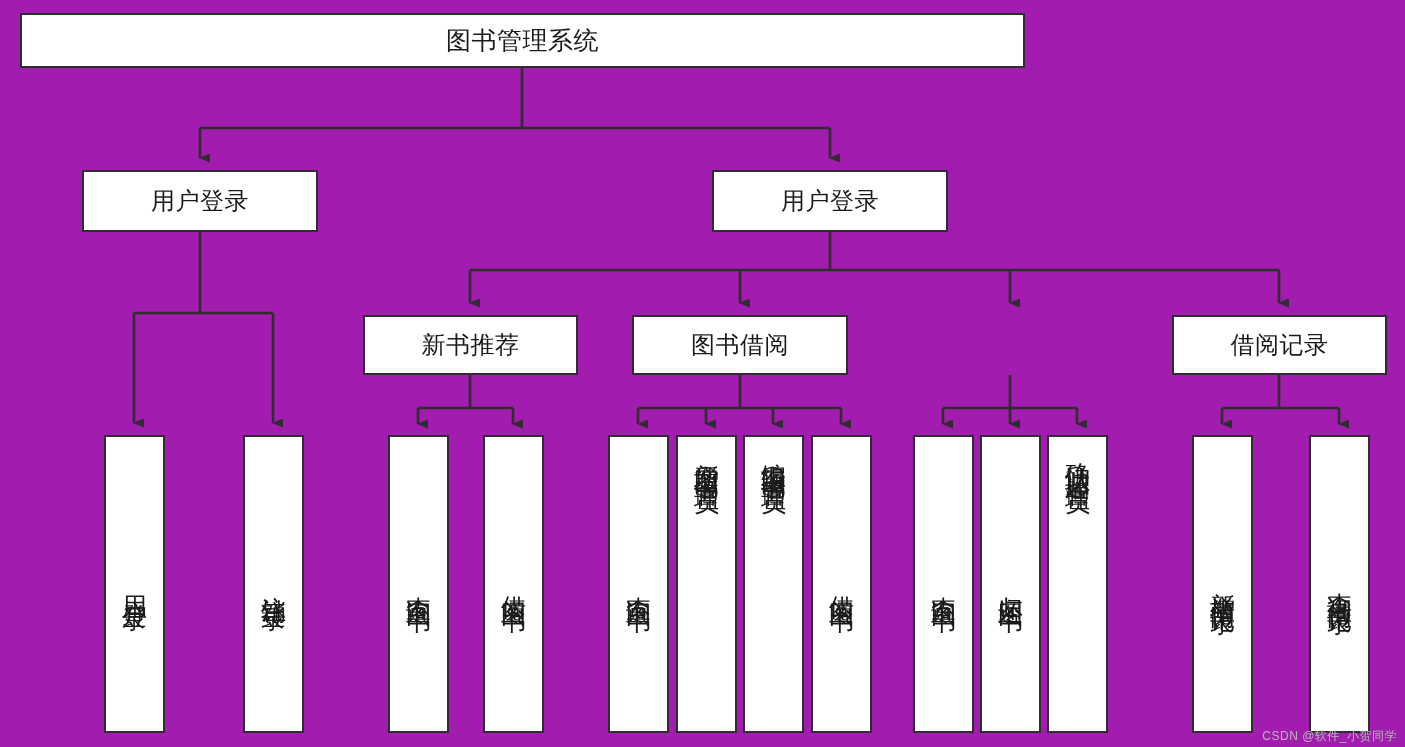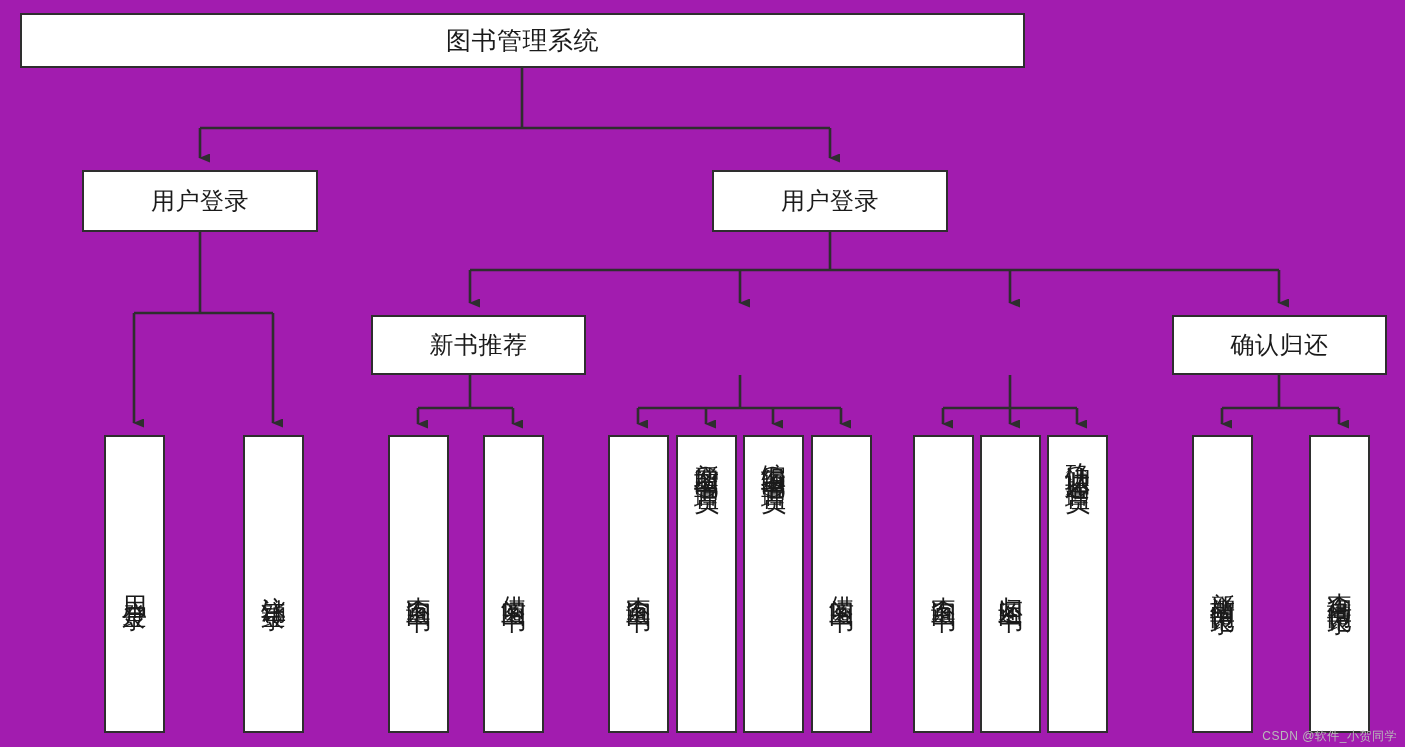--- a/index.html
+++ b/index.html
@@ -137,25 +137,28 @@
     <span class="node-label">图书管理系统</span>
   </div>
 
   <div class="node horiz" style="left:82px; top:170px; width:236px; height:62px;">
     <span class="node-label">用户登录</span>
   </div>
   <div class="node horiz" style="left:712px; top:170px; width:236px; height:62px;">
     <span class="node-label">用户登录</span>
   </div>
 
-  <div class="node horiz" style="left:363px; top:315px; width:215px; height:60px;margin-left:8px;">
+  <div class="node horiz" style="left:363px; top:315px; width:215px; height:60px;">
     <span class="node-label">新书推荐</span>
   </div>
+  <div class="node horiz" style="left:632px; top:315px; width:216px; height:60px;">
+    <span class="node-label">图书借阅</span>
+  </div>
   <div class="node horiz" style="left:1172px; top:315px; width:215px; height:60px;">
-    <span class="node-label">确认归还</span>
+    <span class="node-label">借阅记录</span>
   </div>
 
   <div class="node leaf center-text" style="left:104px; top:435px; width:61px; height:298px;">
     <span class="node-label">用户登录</span>
   </div>
   <div class="node leaf center-text" style="left:243px; top:435px; width:61px; height:298px;">
     <span class="node-label">注销登录</span>
   </div>
 
   <div class="node leaf center-text" style="left:388px; top:435px; width:61px; height:298px;">

